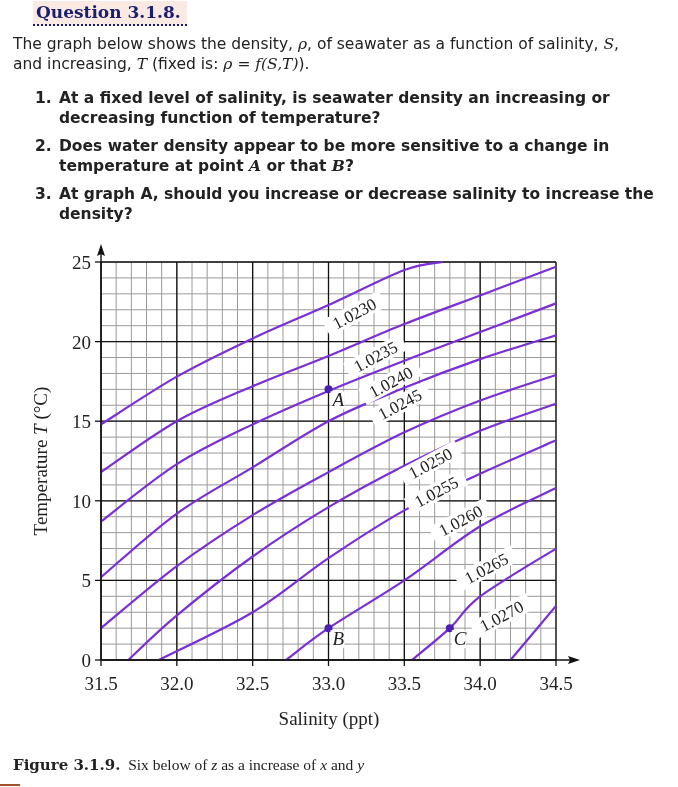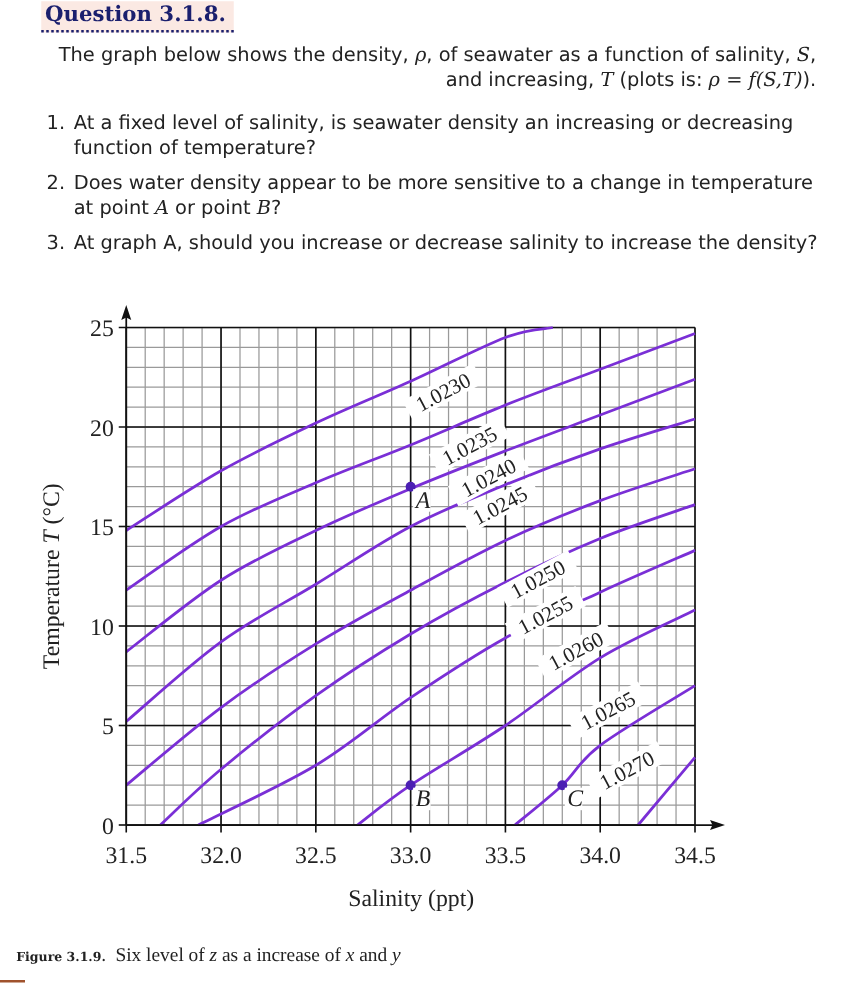--- a/index.html
+++ b/index.html
@@ -1,36 +1,36 @@
 <!DOCTYPE html>
 <html><head>
 <meta charset="utf-8">
 <style>
   html,body{margin:0;padding:0;background:#fff;}
   body{width:678px;height:787px;position:relative;overflow:hidden;font-family:"DejaVu Sans","Liberation Sans",sans-serif;color:#222;}
   .qtitle{position:absolute;left:3px;top:1px;background:#fbe9e3;padding:1px 6px 2px 3px;font-family:"DejaVu Serif","Liberation Serif",serif;font-weight:bold;font-size:17px;color:#1a1f6e;border-bottom:2px dotted #1a1f6e;line-height:20px;margin-left:30px;}
-  .intro{position:absolute;left:13px;top:34px;width:640px;font-size:15.5px;line-height:20px;text-align:right;}
+  .intro{position:absolute;left:13px;top:34px;width:640px;font-size:15.5px;line-height:20px;}
   .intro i,.items i{font-family:"DejaVu Serif","Liberation Serif",serif;}
   ol.items{position:absolute;left:13px;top:88px;width:600px;margin:0;padding:0 0 0 44px;font-size:15.5px;line-height:20px;}
-  ol.items li{margin-bottom:8px;padding-left:2px;}
+  ol.items li{margin-bottom:8px;padding-left:2px;font-weight:bold;}
   svg.chart{position:absolute;left:0;top:240px;}
   .caption{position:absolute;left:13px;top:756px;font-family:"Liberation Serif","DejaVu Serif",serif;font-size:15.5px;}
-  .caption b{font-family:"DejaVu Serif","Liberation Serif",serif;font-size:10px;}
+  .caption b{font-family:"DejaVu Serif","Liberation Serif",serif;font-size:15px;}
   .footer-rule{position:absolute;left:0;top:784px;width:20px;height:2px;background:#a0522d;}
 </style>
 </head>
 <body>
 
 <div class="qtitle">Question 3.1.8.</div>
 
-<div class="intro"><span>The graph below shows the density, </span><i>ρ</i><span>, of seawater as a function of salinity, </span><i>S</i><span>,</span><br><span> and increasing, </span><i>T</i><span> (plots is: </span><i>ρ = f(S,T)</i><span>).</span></div>
+<div class="intro"><span>The graph below shows the density, </span><i>ρ</i><span>, of seawater as a function of salinity, </span><i>S</i><span>,</span><br><span> and increasing, </span><i>T</i><span> (fixed is: </span><i>ρ = f(S,T)</i><span>).</span></div>
 
 <ol class="items">
   <li><span>At a fixed level of salinity, is seawater density an increasing or decreasing function of temperature?</span></li>
-  <li><span>Does water density appear to be more sensitive to a change in temperature at point </span><i>A</i><span> or point </span><i>B</i><span>?</span></li>
+  <li><span>Does water density appear to be more sensitive to a change in temperature at point </span><i>A</i><span> or that </span><i>B</i><span>?</span></li>
   <li><span>At graph A, should you increase or decrease salinity to increase the density?</span></li>
 </ol>
 
 <svg class="chart" id="chart" width="678" height="500" viewBox="0 240 678 500" xmlns="http://www.w3.org/2000/svg">
   <g id="grid-minor">
       <line x1="116.16666666666688" y1="262" x2="116.16666666666688" y2="660" stroke="#9a9a9a" stroke-width="1"></line>
       <line x1="131.33333333333323" y1="262" x2="131.33333333333323" y2="660" stroke="#9a9a9a" stroke-width="1"></line>
       <line x1="146.5000000000001" y1="262" x2="146.5000000000001" y2="660" stroke="#9a9a9a" stroke-width="1"></line>
       <line x1="161.66666666666646" y1="262" x2="161.66666666666646" y2="660" stroke="#9a9a9a" stroke-width="1"></line>
       <line x1="192.00000000000023" y1="262" x2="192.00000000000023" y2="660" stroke="#9a9a9a" stroke-width="1"></line>
@@ -194,14 +194,14 @@
       <rect x="330.5" y="630.16" width="14" height="18" fill="#fff"></rect>
       <text x="332.5" y="645.16" font-family="Liberation Serif, DejaVu Serif, serif" font-size="19" font-style="italic" fill="#222">B</text>
       <circle cx="449.8333333333329" cy="628.16" r="4" fill="#4b1fb3"></circle>
       <rect x="451.8333333333329" y="630.16" width="14" height="18" fill="#fff"></rect>
       <text x="453.8333333333329" y="645.16" font-family="Liberation Serif, DejaVu Serif, serif" font-size="19" font-style="italic" fill="#222">C</text>
     </g>
   <text id="xlabel" x="329" y="725" text-anchor="middle" font-family="Liberation Serif, DejaVu Serif, serif" font-size="19" fill="#222">Salinity (ppt)</text>
   <text id="ylabel" transform="translate(47,461) rotate(-90)" text-anchor="middle" font-family="Liberation Serif, DejaVu Serif, serif" font-size="19" fill="#222"><tspan>Temperature </tspan><tspan font-style="italic">T</tspan><tspan> (°C)</tspan></text>
 </svg>
 
-<div class="caption"><b>Figure 3.1.9.</b>&nbsp;&nbsp;<span>Six level of </span><i>z</i><span> as a increase of </span><i>x</i><span> and </span><i>y</i></div>
+<div class="caption"><b>Figure 3.1.9.</b>&nbsp;&nbsp;<span>Six below of </span><i>z</i><span> as a increase of </span><i>x</i><span> and </span><i>y</i></div>
 <div class="footer-rule"></div>
 
 </body></html>

